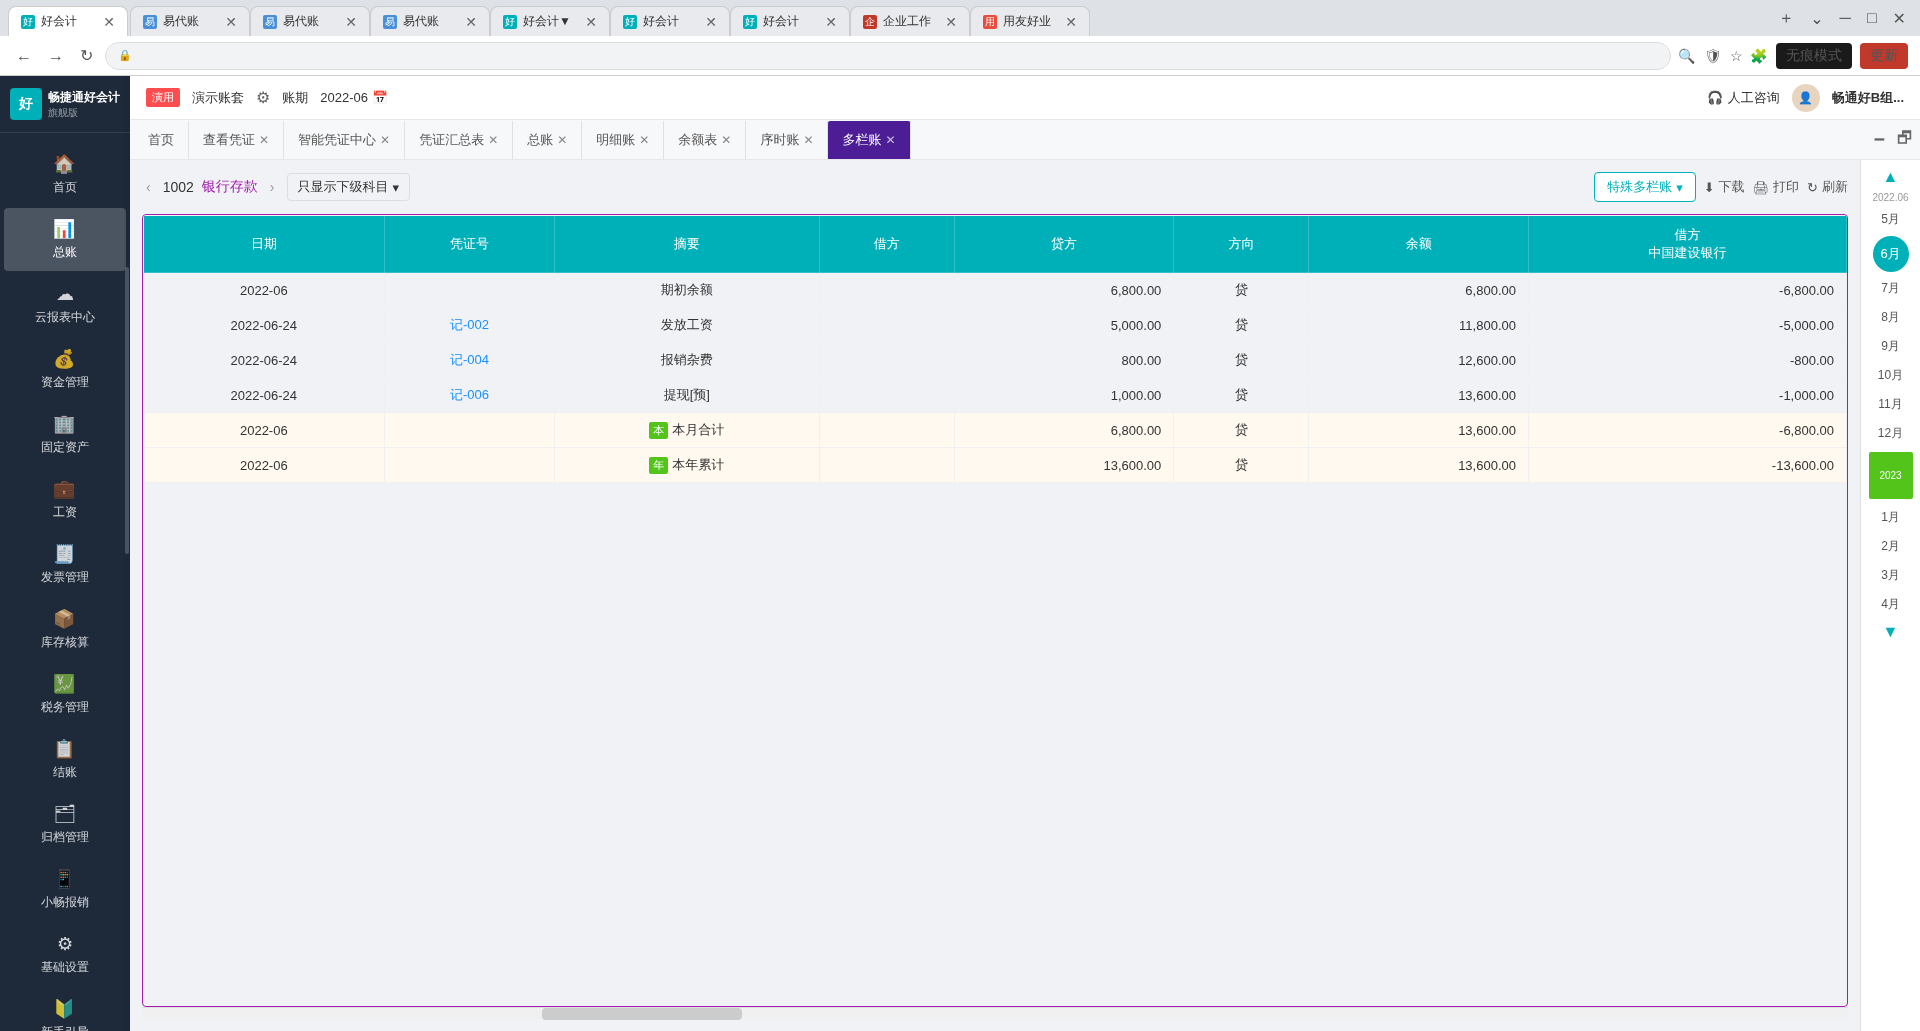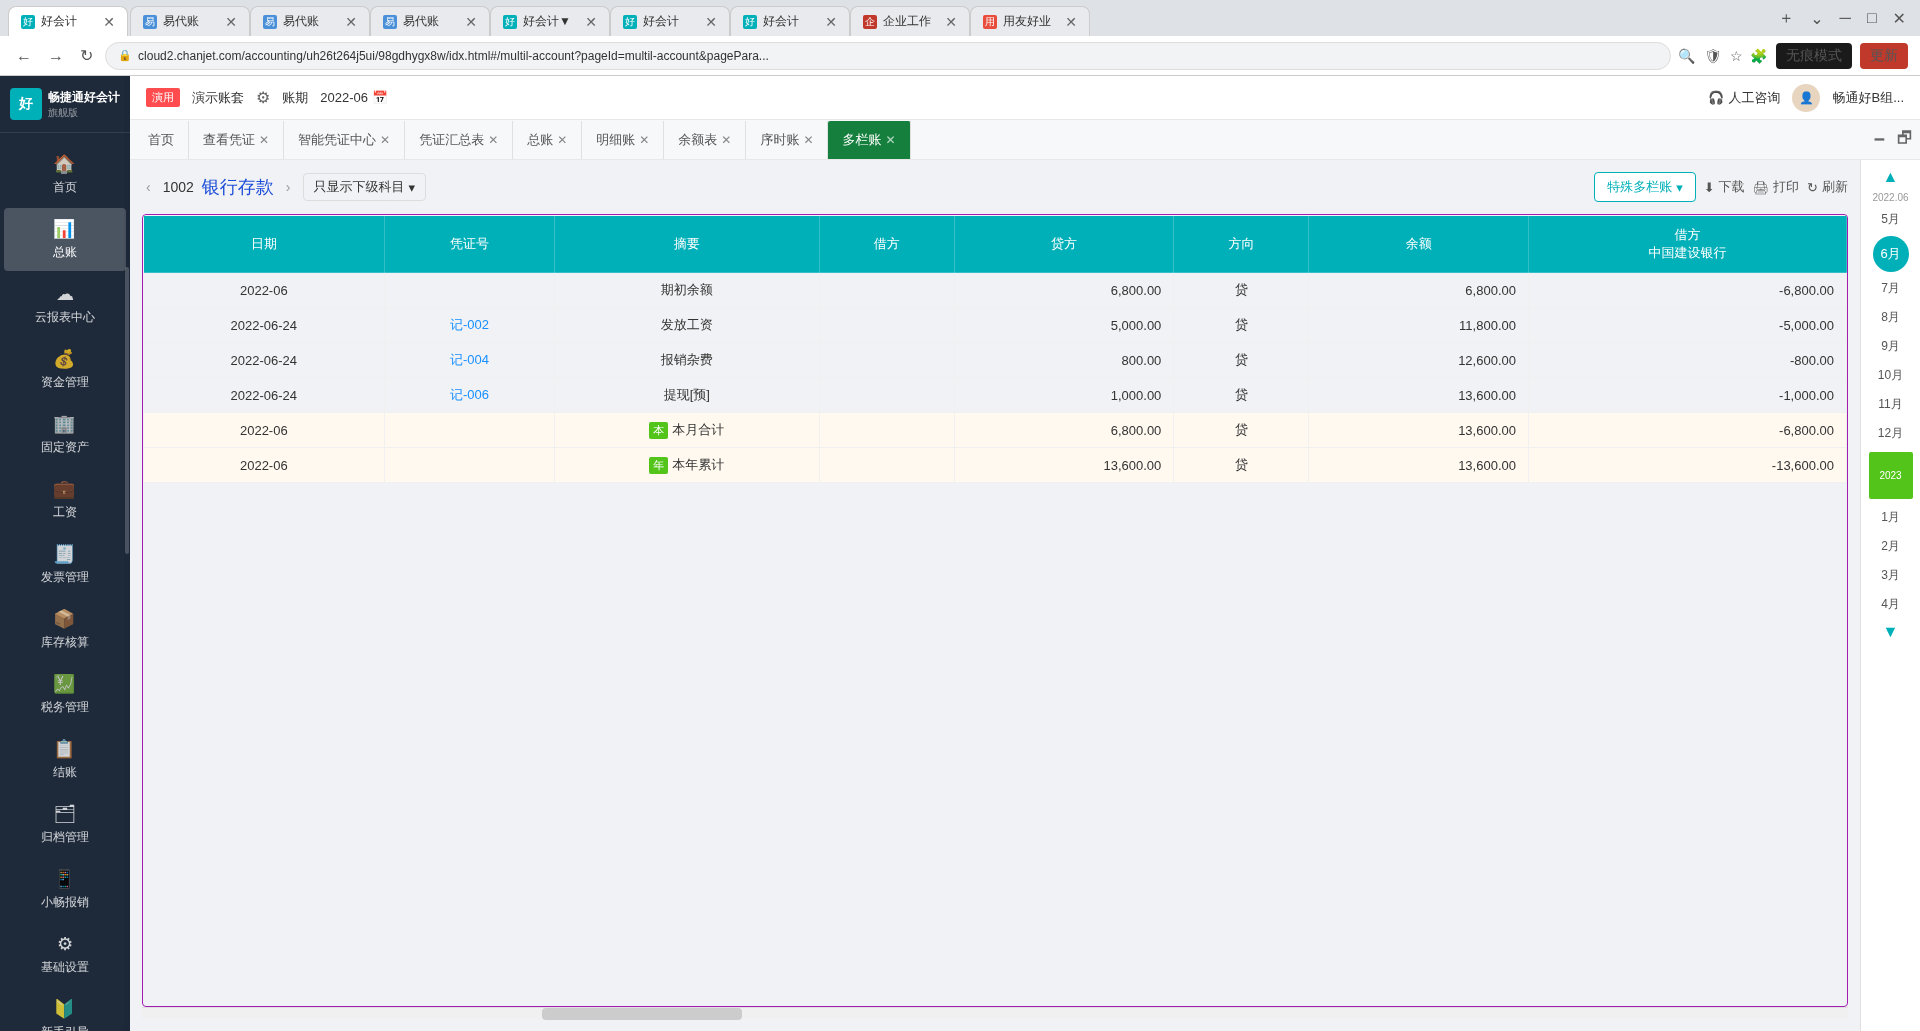--- a/index.html
+++ b/index.html
@@ -42,39 +42,39 @@
     
     .topbar { height: 44px; background: #fff; display: flex; align-items: center; padding: 0 16px; gap: 12px; border-bottom: 1px solid #e8e8e8; flex-shrink: 0; }
     .demo-badge { background: #ff4d4f; color: #fff; font-size: 11px; padding: 2px 6px; border-radius: 2px; }
     .demo-label { font-size: 13px; color: #333; }
     .settings-icon { font-size: 16px; color: #666; cursor: pointer; }
     .period-label { font-size: 13px; color: #333; }
     .period-value { font-size: 13px; color: #333; display: flex; align-items: center; gap: 4px; }
     .topbar-right { margin-left: auto; display: flex; align-items: center; gap: 12px; }
     .consult-btn { display: flex; align-items: center; gap: 4px; color: #333; font-size: 13px; cursor: pointer; }
     .user-avatar { width: 28px; height: 28px; border-radius: 50%; background: #e8d5c0; display: flex; align-items: center; justify-content: center; font-size: 12px; }
-    .user-name { font-size: 13px; color: #333; }
+    .user-name { font-size: 13px; color: #333; font-weight: bold; }
 
     
     .page-tabs { display: flex; align-items: center; background: #f7f8fa; border-bottom: 1px solid #e8e8e8; flex-shrink: 0; padding: 0 4px; height: 40px; }
     .page-tab { display: flex; align-items: center; padding: 0 14px; height: 38px; font-size: 13px; color: #555; cursor: pointer; white-space: nowrap; border-right: 1px solid #e0e0e0; gap: 4px; }
     .page-tab.active { background: #00b0b9; color: #fff; border-radius: 2px 2px 0 0; }
     .page-tab .close-btn { font-size: 12px; cursor: pointer; opacity: 0.7; }
     .tab-min-max { margin-left: auto; display: flex; gap: 4px; }
     .tab-min-max span { cursor: pointer; font-size: 16px; color: #666; padding: 4px; }
 
     
     .content-area { flex: 1; display: flex; overflow: hidden; }
     .ledger-area { flex: 1; overflow: hidden; display: flex; flex-direction: column; padding: 12px; }
 
     
     .account-selector { display: flex; align-items: center; gap: 8px; margin-bottom: 12px; }
     .nav-arrow { cursor: pointer; color: #999; font-size: 14px; padding: 4px; }
     .account-code { font-size: 14px; color: #333; font-weight: 500; }
-    .account-name { font-size: 18px; color: #1d4ed8; }
+    .account-name { font-size: 14px; color: #a21caf; }
     .sub-filter { display: flex; align-items: center; gap: 4px; border: 1px solid #ddd; border-radius: 4px; padding: 4px 10px; font-size: 13px; color: #333; cursor: pointer; }
     .action-btns { margin-left: auto; display: flex; gap: 8px; }
     .btn-outline { border: 1px solid #00b0b9; color: #00b0b9; background: #fff; border-radius: 4px; padding: 5px 12px; font-size: 13px; cursor: pointer; display: flex; align-items: center; gap: 4px; }
     .btn-text { background: none; border: none; color: #555; font-size: 13px; cursor: pointer; display: flex; align-items: center; gap: 4px; }
 
     
     .table-wrapper { flex: 1; overflow: auto; border: 1px solid #a21caf; border-radius: 4px; }
     .ledger-table { width: 100%; border-collapse: collapse; }
     .ledger-table th { background: #00b0b9; color: #fff; padding: 10px 12px; text-align: center; font-weight: 500; font-size: 13px; border: 1px solid rgba(255,255,255,0.2); white-space: nowrap; }
     .ledger-table td { padding: 8px 12px; text-align: center; border-bottom: 1px solid #f0f0f0; border-right: 1px solid #f0f0f0; font-size: 13px; color: #333; }
@@ -157,21 +157,20 @@
       <span>✕</span>
     </div>
   </div>
 
   <div class="address-bar">
     <button class="nav-btn">←</button>
     <button class="nav-btn">→</button>
     <button class="nav-btn">↻</button>
     <div class="url-box">
       <span style="font-size:11px;color:#555;">🔒</span>
-      <span style="margin-left:6px;font-size:12px;">cloud2.chanjet.com/accounting/uh26t264j5ui/98gdhygx8w/idx.html#/multil-account?pageId=multil-account&amp;pagePara...</span>
     </div>
     <div class="browser-controls">
       <span>🔍</span>
       <span>🛡</span>
       <span>☆</span>
       <span>🧩</span>
       <span class="no-trace-btn">无痕模式</span>
       <span class="update-btn">更新</span>
     </div>
   </div>
@@ -300,21 +299,21 @@
         <span class="close-btn">✕</span>
       </div>
       <div class="page-tab">
         <span>余额表</span>
         <span class="close-btn">✕</span>
       </div>
       <div class="page-tab">
         <span>序时账</span>
         <span class="close-btn">✕</span>
       </div>
-      <div class="page-tab active" style="background:#15803d;color:#fff;">
+      <div class="page-tab active" style="background:#4c1d95;color:#fff;">
         <span>多栏账</span>
         <span class="close-btn">✕</span>
       </div>
       <div class="tab-min-max">
         <span>🗕</span>
         <span>🗗</span>
       </div>
     </div>
 
     <div class="content-area">

